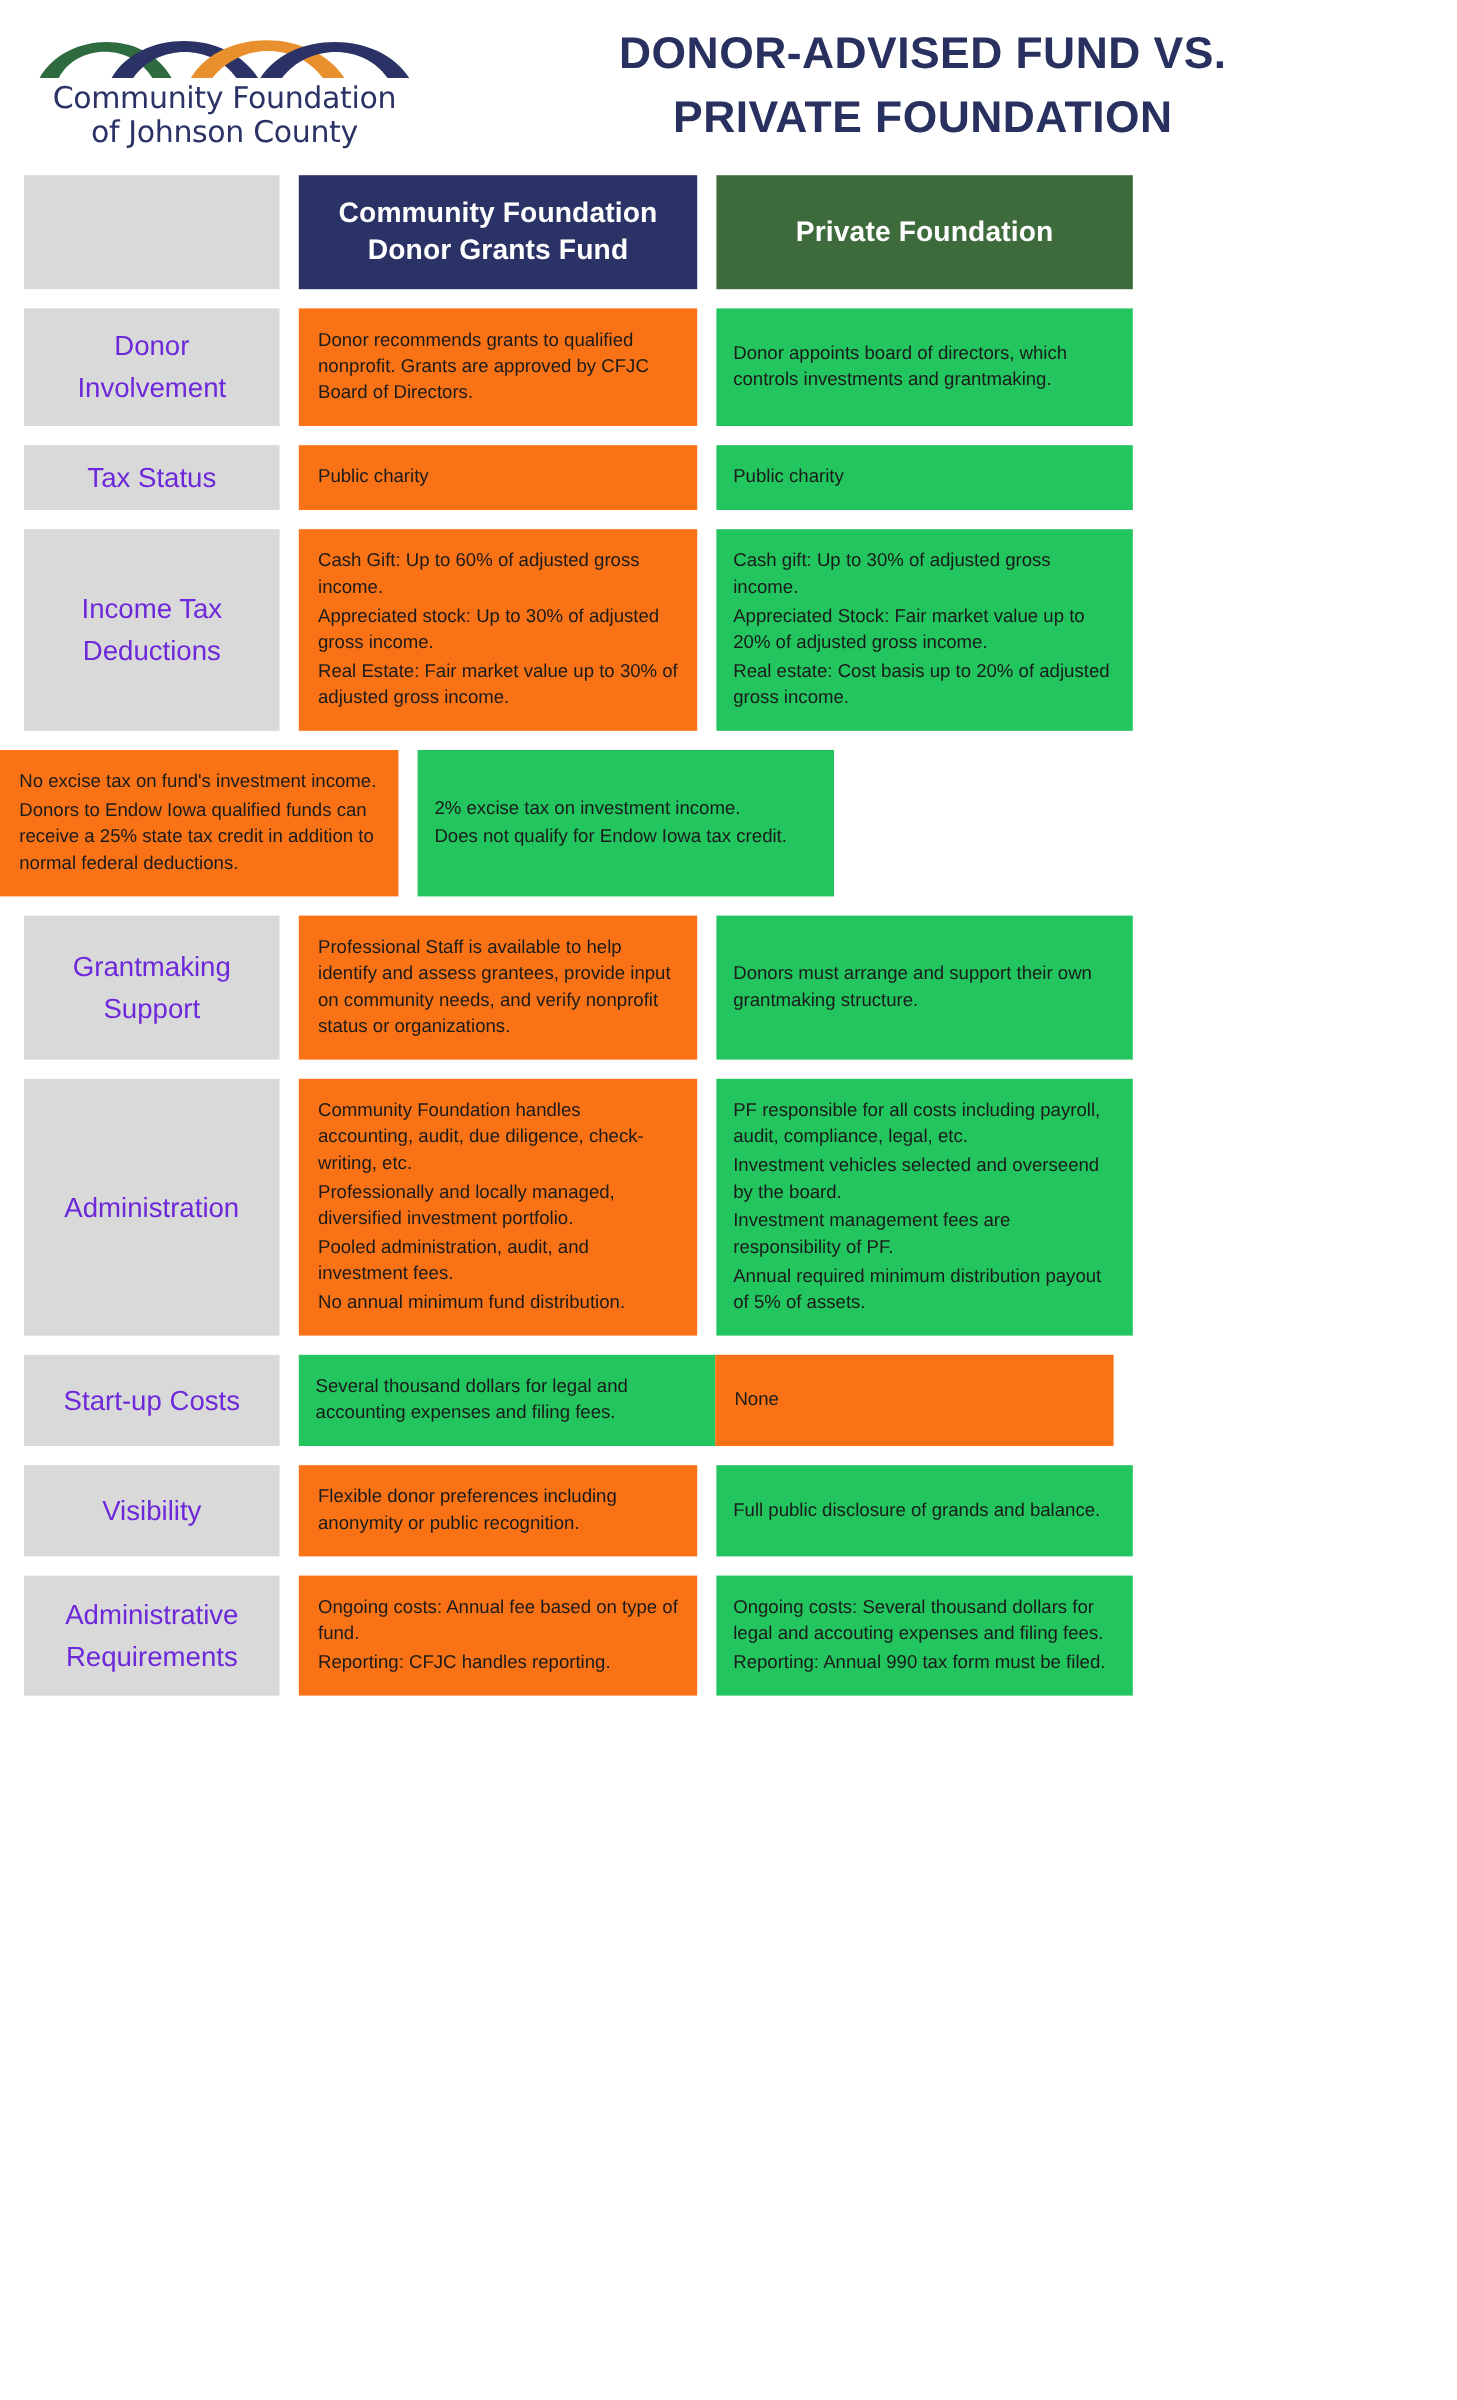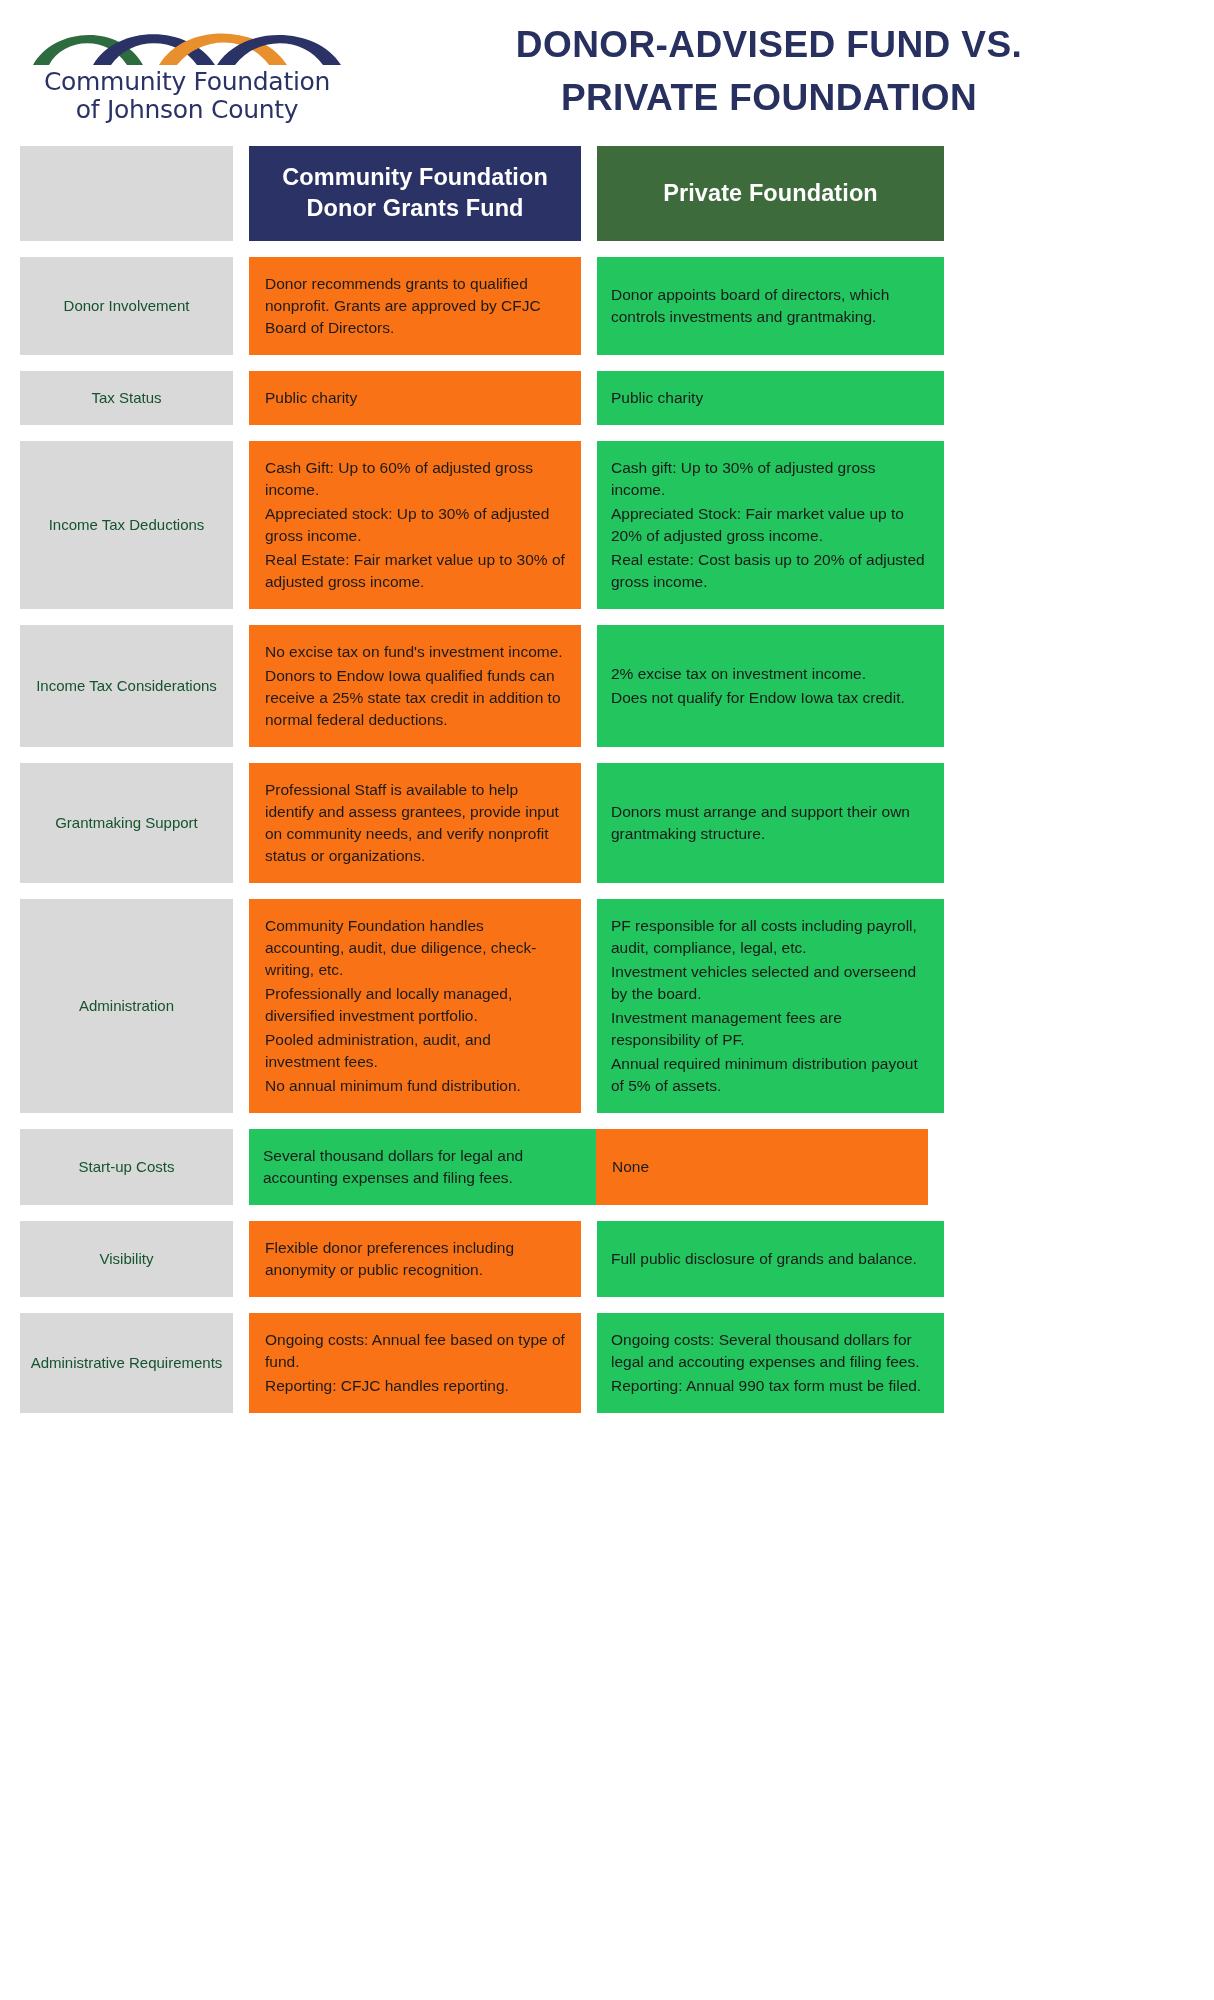--- a/index.html
+++ b/index.html
@@ -86,23 +86,23 @@
   .cell-label {
     flex: 0 0 213px;
     width: 213px;
     margin-left: 20px;
     margin-right: 16px;
     background: #d9d9d9;
     display: flex;
     align-items: center;
     justify-content: center;
     text-align: center;
-    font-size: 15px;
+    font-size: 23px;
     line-height: 1.5;
-    color: #14532d;
+    color: #6d28d9;
     padding: 8px 10px;
   }
   .cell-daf {
     flex: 0 0 332px;
     width: 332px;
     margin-right: 16px;
     background: #f97316;
     padding: 16px 16px 16px 16px;
   }
   .cell-pf {
@@ -238,23 +238,20 @@
           </div>
           <div class="cell cell-pf">
             <div class="cell-body-wrap">
               <p class="body-text">Cash gift: Up to <b>30%</b> of adjusted gross income.</p>
               <p class="body-text">Appreciated Stock: Fair market value up to <b>20%</b> of adjusted gross income.</p>
               <p class="body-text">Real estate: Cost basis up to <b>20%</b> of adjusted gross income.</p>
             </div>
           </div>
         </div>
         <div class="row">
-          <div class="cell cell-label">
-            <span>Income Tax Considerations</span>
-          </div>
           <div class="cell cell-daf">
             <div class="cell-body-wrap">
               <p class="body-text">No excise tax on fund's investment income.</p>
               <p class="body-text">Donors to Endow Iowa qualified funds can receive a 25% state tax credit in addition to normal federal deductions.</p>
             </div>
           </div>
           <div class="cell cell-pf">
             <div class="cell-body-wrap">
               <p class="body-text">2% excise tax on investment income.</p>
               <p class="body-text">Does not qualify for Endow Iowa tax credit.</p>

